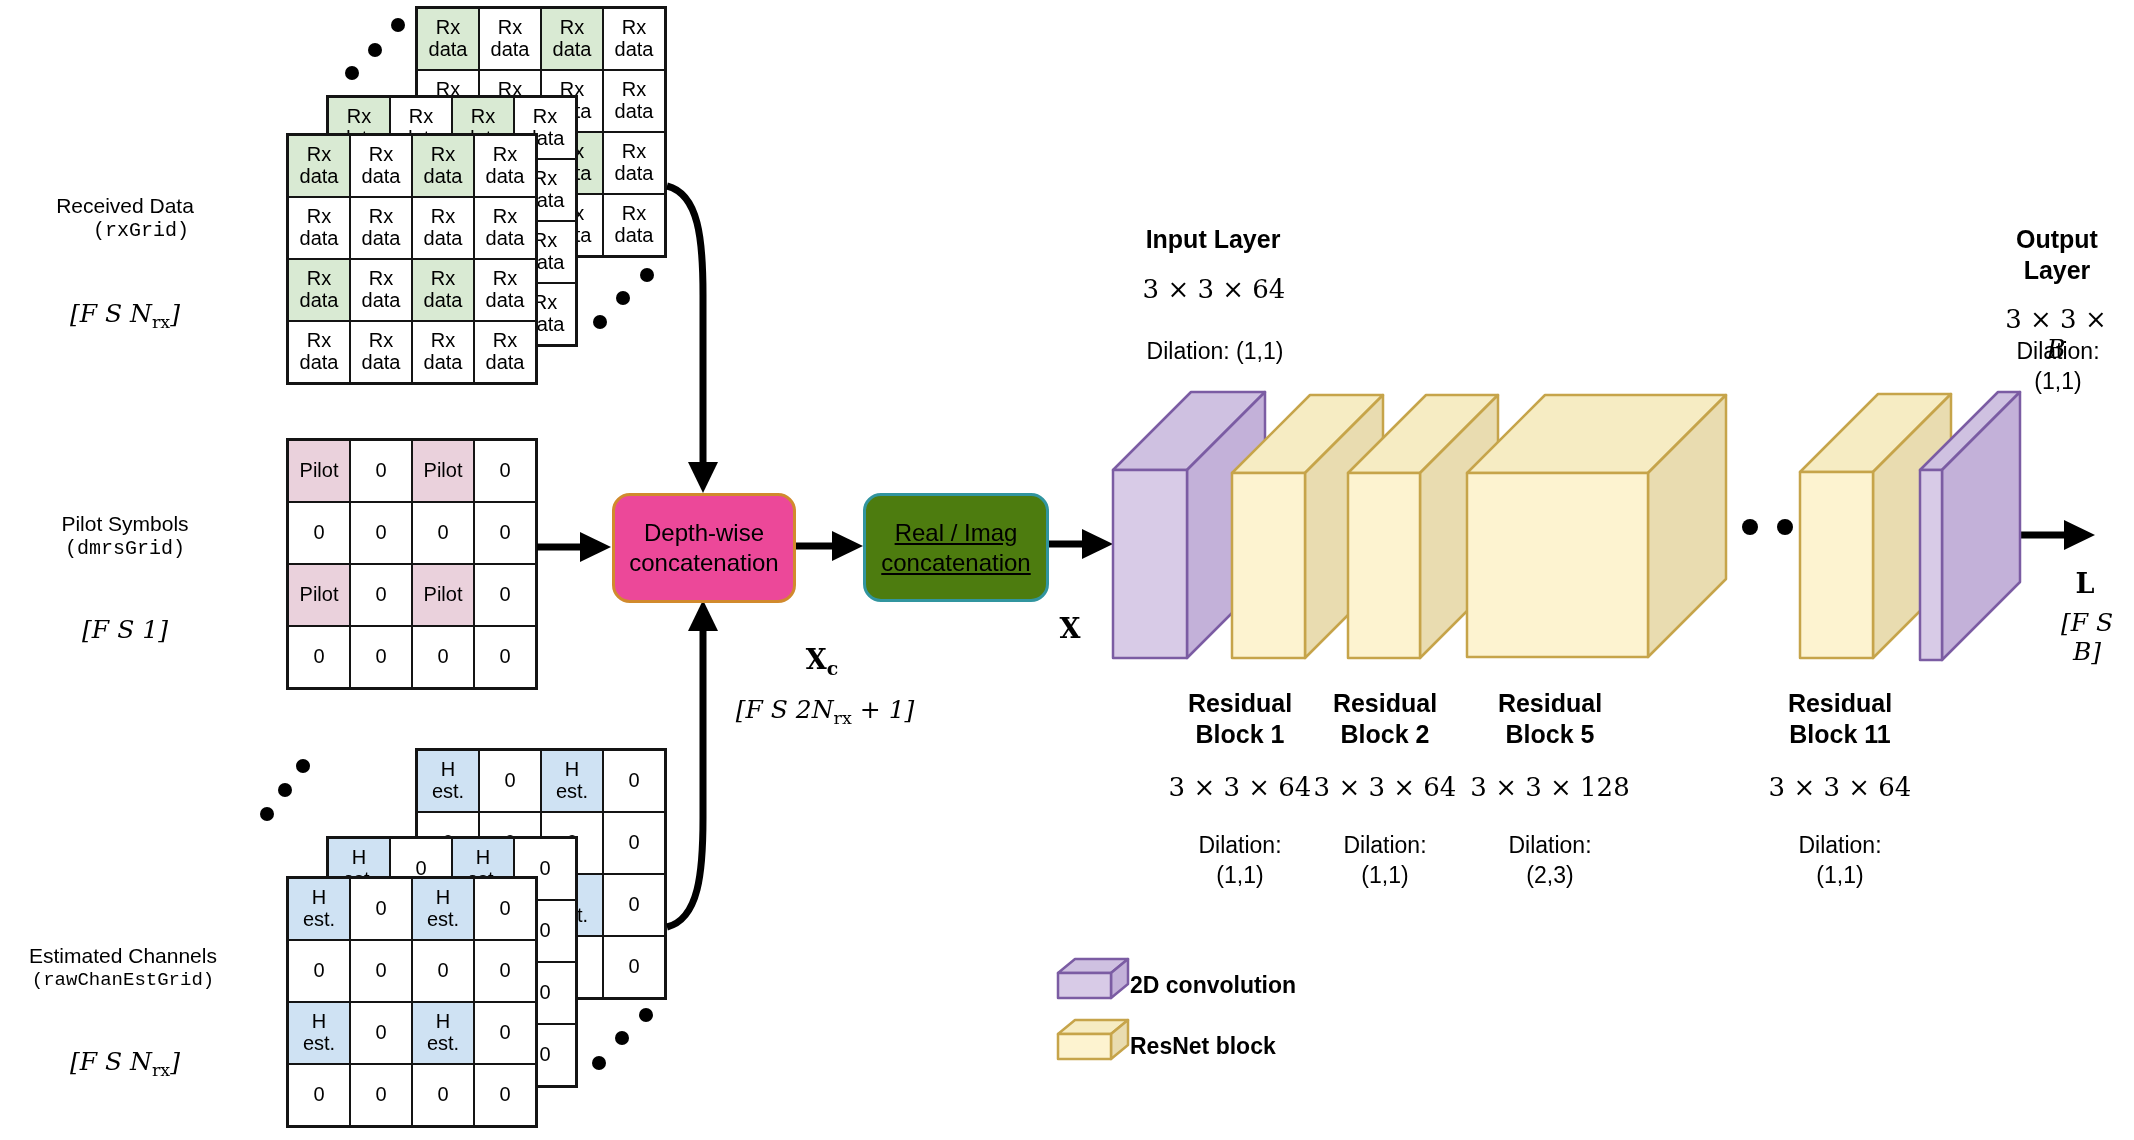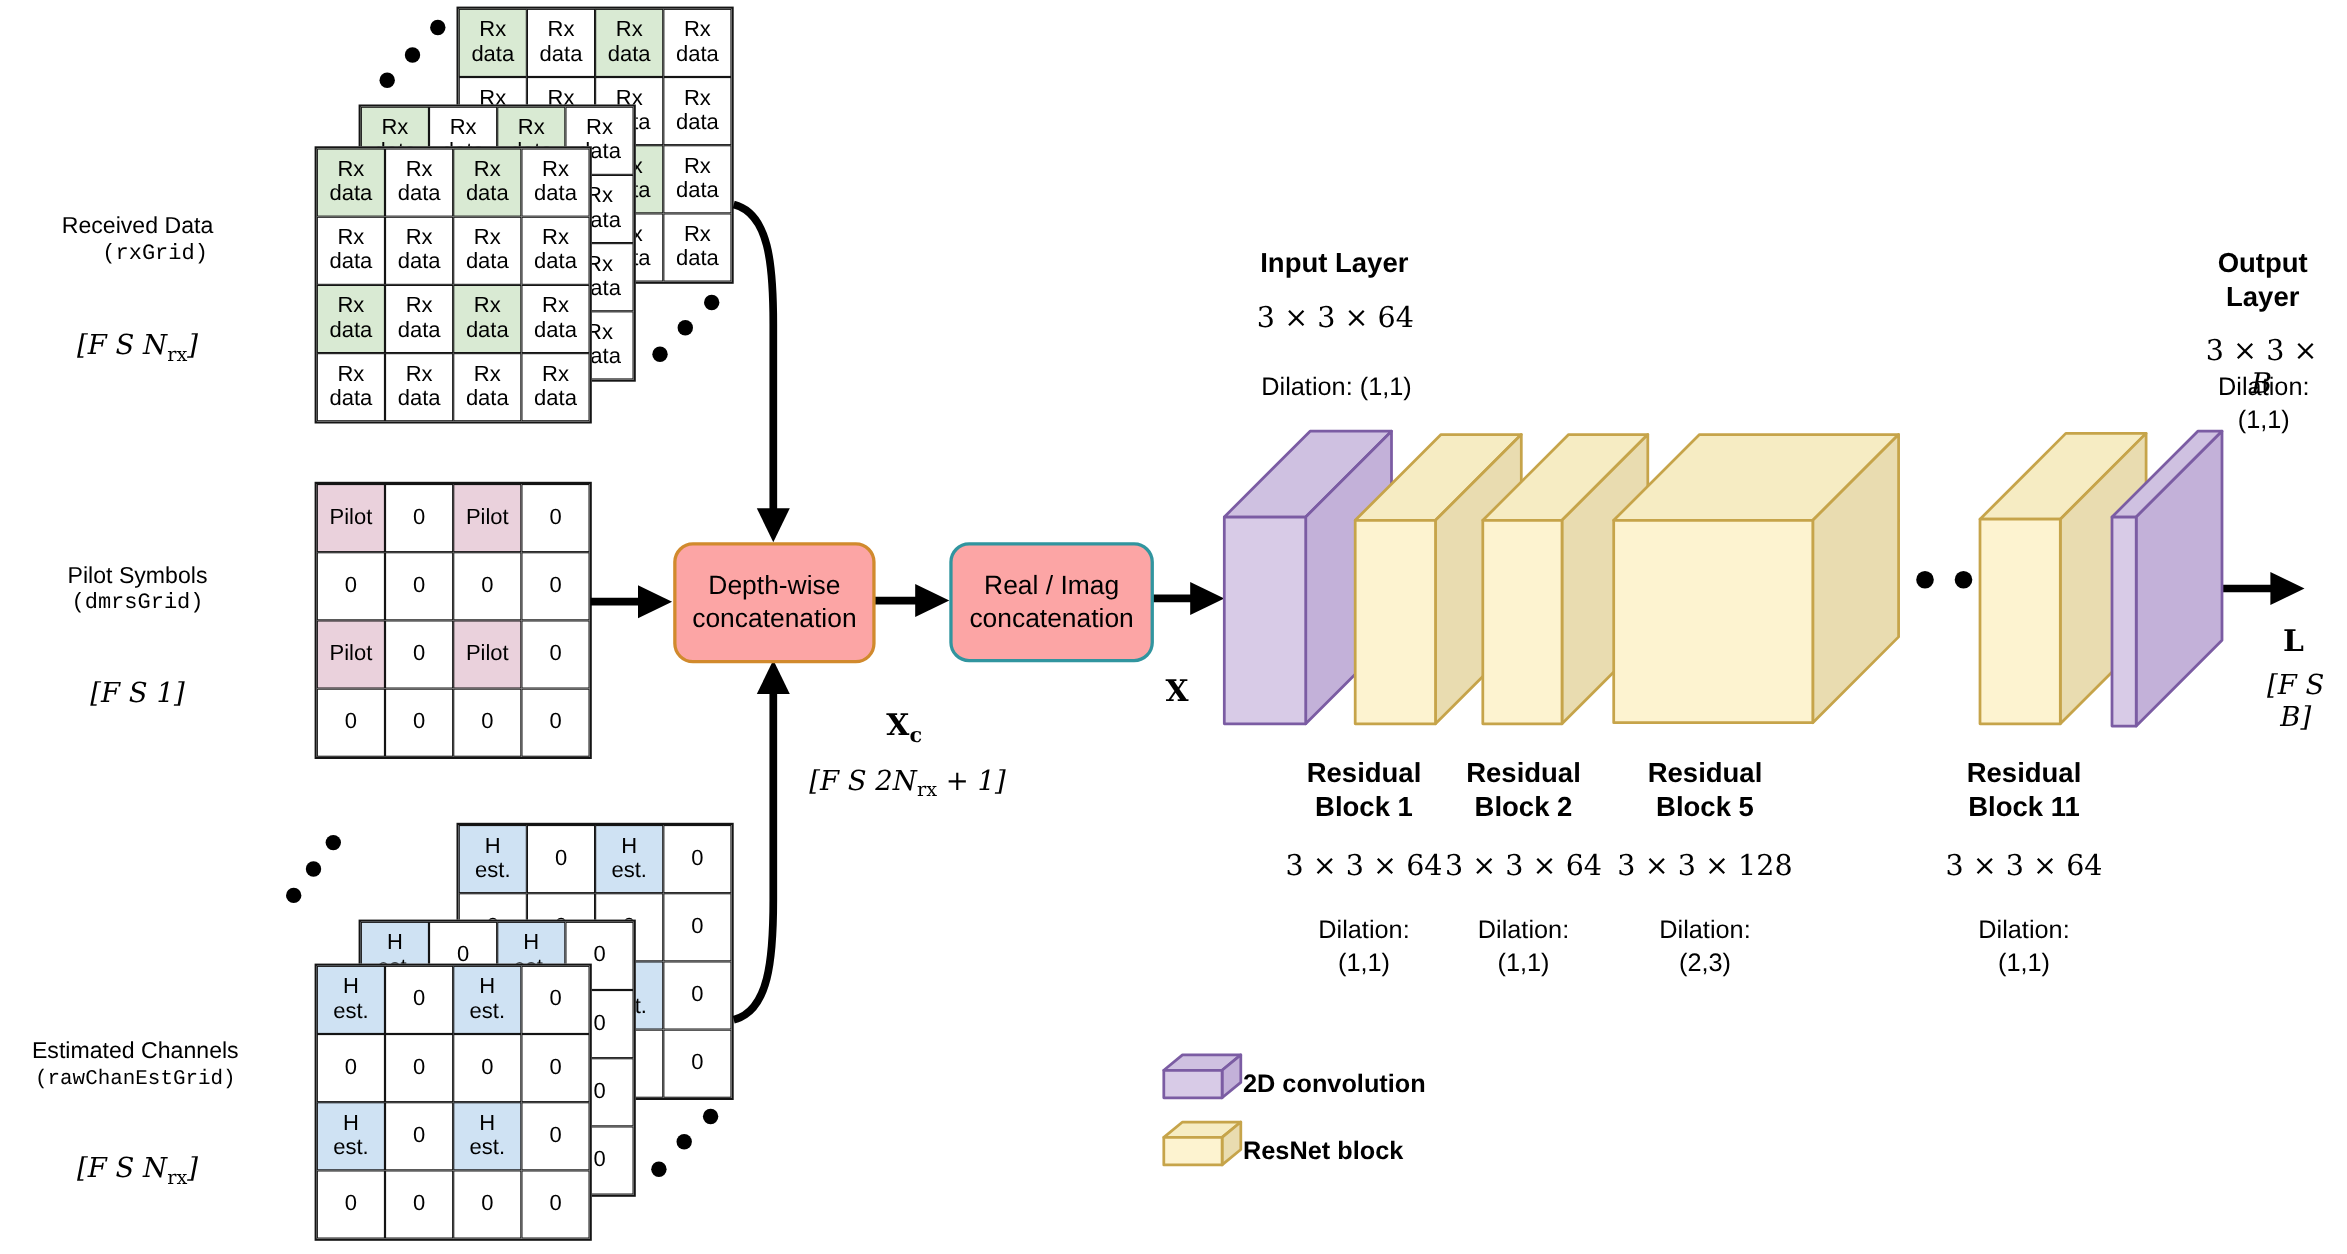--- a/index.html
+++ b/index.html
@@ -314,23 +314,23 @@
       <polygon points="1086,973 1103,959 1103,984 1086,998" stroke="#7b5ca3" fill="#c3b1d9"></polygon>
       <rect x="1033" y="973" width="53" height="25" stroke="#7b5ca3" fill="#d8cbe7"></rect>
     </g>
     <g stroke-linejoin="round" stroke-width="2.5">
       <polygon points="1033,1034 1050,1020 1103,1020 1086,1034" stroke="#c6a44a" fill="#f6ecc3"></polygon>
       <polygon points="1086,1034 1103,1020 1103,1045 1086,1059" stroke="#c6a44a" fill="#e9dcb0"></polygon>
       <rect x="1033" y="1034" width="53" height="25" stroke="#c6a44a" fill="#fdf3d0"></rect>
     </g>
   </svg>
 
-  <div class="opbox" style="left: 587px; top: 493px; width: 178px; height: 104px; z-index: 6; background-color: #fca5a5; border-color: rgb(209, 138, 45);">Depth-wise
+  <div class="opbox" style="left: 587px; top: 493px; width: 178px; height: 104px; z-index: 6; background-color: #ec4899; border-color: rgb(209, 138, 45);">Depth-wise
 concatenation</div>
-  <div class="opbox" style="left: 838px; top: 493px; width: 180px; height: 103px; z-index: 6; background-color: #fca5a5; border-color: rgb(49, 149, 159);">Real / Imag
+  <div class="opbox" style="left: 838px; top: 493px; width: 180px; height: 103px; z-index: 6; background-color: #4d7c0f; border-color: rgb(49, 149, 159); text-decoration: underline;">Real / Imag
 concatenation</div>
 
   <div class="abs ctr lbl" style="left:100px;top:193px;z-index:10">Received Data</div>
   <div class="abs ctr code" style="left:116px;top:219px;z-index:10">(rxGrid)</div>
   <div class="abs ctr math" style="left:100px;top:270px;z-index:10">
     <span>[F S N</span><sub class="rx">rx</sub><span>]</span>
   </div>
 
   <div class="abs ctr lbl" style="left:100px;top:511px;z-index:10">Pilot Symbols</div>
   <div class="abs ctr code" style="left:100px;top:537px;z-index:10">(dmrsGrid)</div>

